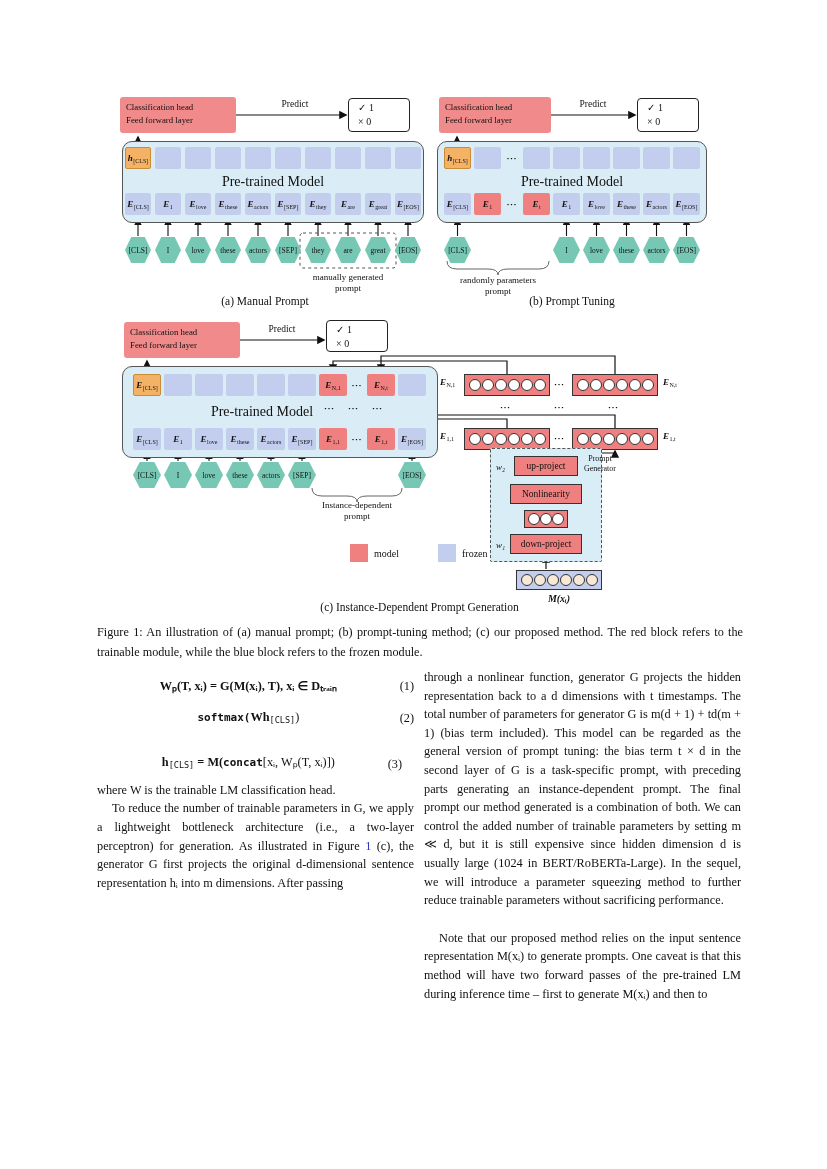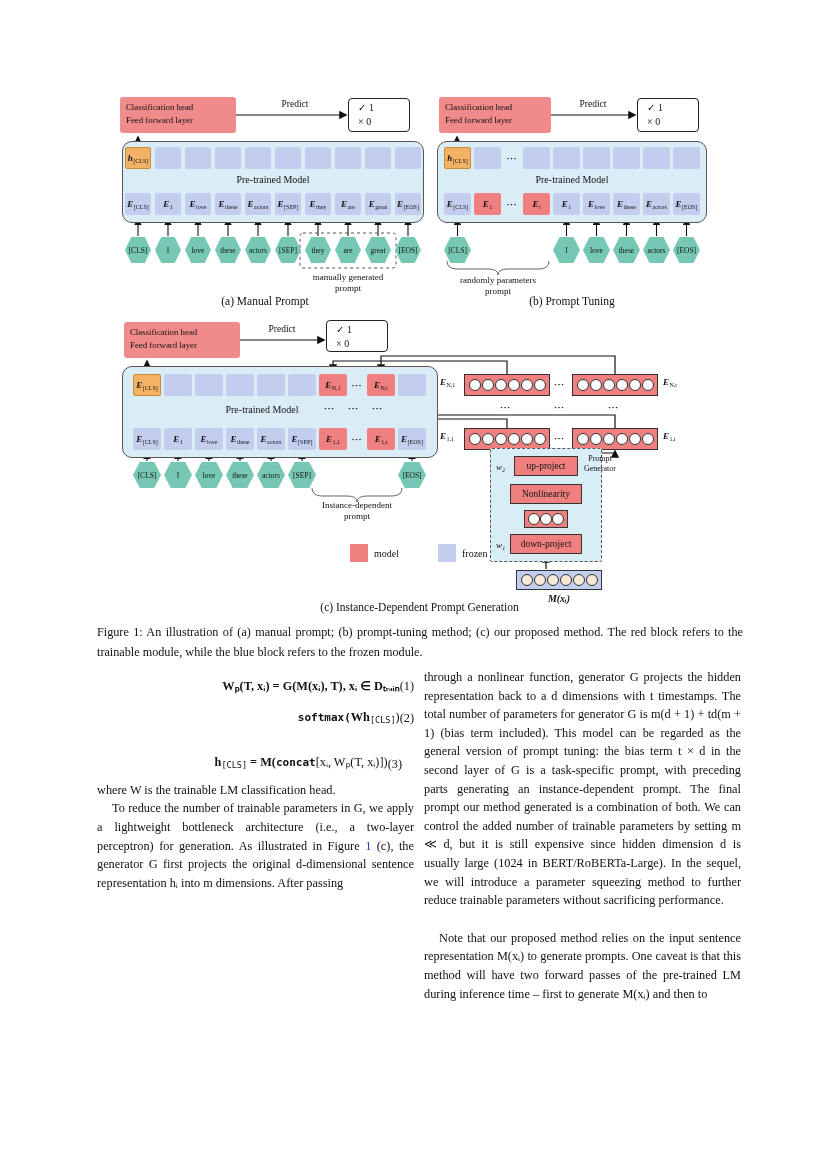--- a/index.html
+++ b/index.html
@@ -5,21 +5,21 @@
   html,body{margin:0;padding:0;background:#fff;}
   body{width:827px;height:1169px;position:relative;font-family:"Liberation Serif",serif;color:#111;}
   .fig{position:absolute;}
   
   .headbox{position:absolute;background:#F18A8A;border-radius:3px;padding:4px 6px 3px 6px;
            font-size:8.8px;line-height:1.45;box-sizing:border-box;}
   .outbox{position:absolute;background:#fff;border:1.4px solid #222;border-radius:4px;
           padding:2px 0 0 9px;font-size:10px;line-height:14px;box-sizing:border-box;}
   .plabel{position:absolute;font-size:9.5px;text-align:center;}
   .model{position:absolute;background:#DAEDF6;border:1.4px solid #555;border-radius:10px;box-sizing:border-box;}
-  .mlabel{position:absolute;font-size:10px;text-align:center;}
+  .mlabel{position:absolute;font-size:14px;text-align:center;}
   .cells{position:absolute;display:flex;gap:4px;}
   .cell{width:26px;height:22px;background:#C3CDED;border-radius:2px;display:flex;
         align-items:center;justify-content:center;flex:none;box-sizing:border-box;}
   .cell.red{background:#F08080;}
   .cell.orange{background:#F3B266;border:1px solid #C98C35;}
   .cell.dots{background:none;width:14px;}
   .cell.dots .eb{font-style:normal;font-weight:bold;font-size:9px;letter-spacing:.5px;}
   .eb{font-style:italic;font-weight:bold;font-size:9px;}
   .es{font-size:6px;margin-top:5px;margin-left:.5px;}
   .hexrow{position:absolute;display:flex;gap:4px;}
@@ -56,21 +56,21 @@
   
   .figure-caption{position:absolute;left:97px;top:622px;width:646px;font-size:12.2px;
                   line-height:20px;text-align:justify;}
   .col{position:absolute;width:317px;font-size:12.3px;line-height:18.6px;text-align:justify;}
   .col p{margin:0;}
   .indent{text-indent:15px;}
   .eq{display:flex;align-items:center;}
   .eq1{margin:9px 0 9px;}
   .eq2{margin:12px 0 24px;}
   .eq3{margin:0 12px 6px;}
-  .eqb{flex:1;text-align:right;font-size:12.3px;}
+  .eqb{flex:1;text-align:center;font-size:12.3px;}
   .eqn{font-size:12.3px;}
   .mono{font-family:"DejaVu Sans Mono",monospace;font-size:11px;font-weight:bold;}
   .msub{font-family:"DejaVu Sans Mono",monospace;font-size:8.5px;vertical-align:-2px;}
   .bv{font-weight:bold;}
   .reflink{color:#2B3BBF;text-decoration:none;cursor:pointer;}
   svg{position:absolute;left:0;top:0;overflow:visible;}
 </style>
 </head>
 <body>
 

